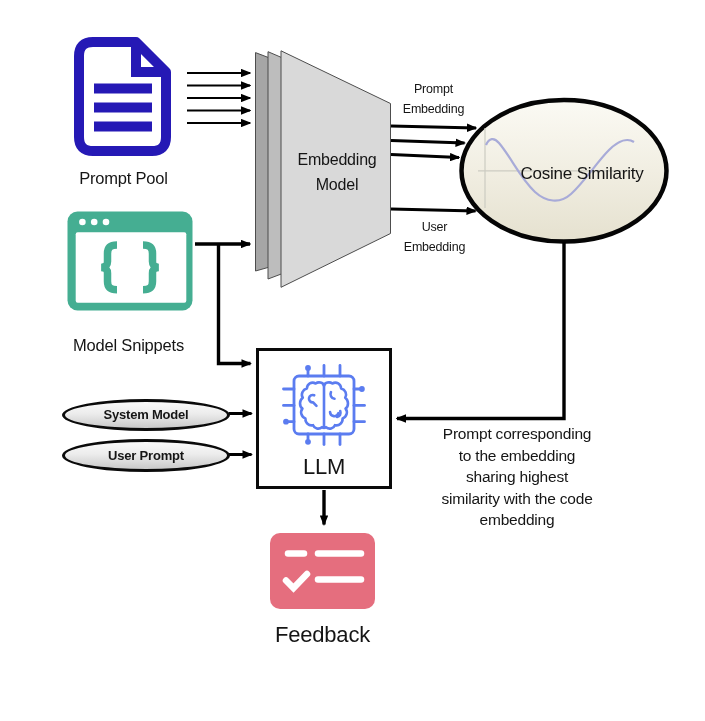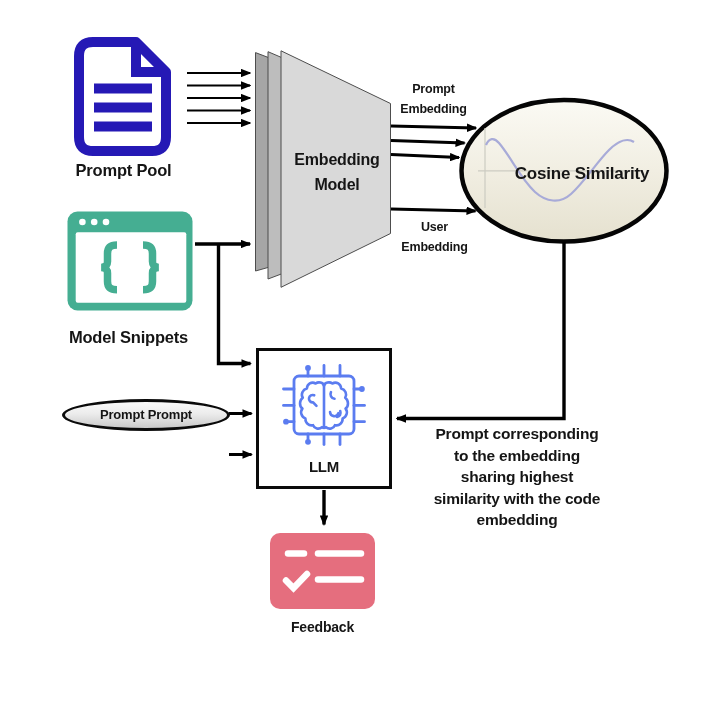--- a/index.html
+++ b/index.html
@@ -1,26 +1,26 @@
 <!DOCTYPE html>
 <html><head>
 <meta charset="utf-8">
 <style>
   html,body{margin:0;padding:0;background:#fff;}
   #stage{position:relative;width:705px;height:721px;background:#ffffff;overflow:hidden;
          font-family:"Liberation Sans",sans-serif;}
   #stage *{box-sizing:border-box;}
   .abs{position:absolute;}
-  .lbl{position:absolute;font-weight:700;color:#151515;text-align:center;
+  .lbl{position:absolute;font-weight:400;color:#151515;text-align:center;
        white-space:pre-line;letter-spacing:-0.2px;}
-  .lbl-node{font-size:16.5px;line-height:20px;}
+  .lbl-node{font-size:16.5px;line-height:20px;margin-top:8px;}
   .lbl-em{font-size:16px;line-height:24.5px;}
   .lbl-cos{font-size:17px;line-height:20px;}
   .lbl-edge{font-size:12.5px;line-height:19.5px;}
-  .lbl-llm{font-size:15px;line-height:20px;}
+  .lbl-llm{font-size:22px;line-height:20px;}
   .lbl-anno{font-size:15.5px;line-height:21.5px;}
   .pill{position:absolute;border:3px solid #0a0a0a;border-radius:50%;
         background:linear-gradient(180deg,#fafafa 0%,#ececec 45%,#c9c9c9 100%);
         display:flex;align-items:center;justify-content:center;
         font-weight:700;font-size:13px;color:#151515;letter-spacing:-0.2px;}
   #llm-box{position:absolute;left:256px;top:348px;width:136px;height:141px;
            border:3.5px solid #0a0a0a;background:#ffffff;}
 </style>
 </head>
 <body>
@@ -166,27 +166,30 @@
     <g fill="#5b7cf0">
       <circle cx="26" cy="6" r="2.9"></circle>
       <circle cx="26" cy="79.8" r="2.9"></circle>
       <circle cx="4" cy="59.7" r="2.9"></circle>
       <circle cx="79.9" cy="27" r="2.9"></circle>
     </g>
   </svg>
   <div class="lbl lbl-llm" style="left:256px;top:456.5px;width:136px">LLM</div>
 
   <div class="pill" style="left:62px;top:398.5px;width:168px;height:32px">
-    <span>Prompt Prompt</span>
+    <span>System Model</span>
+  </div>
+  <div class="pill" style="left:62px;top:439px;width:168px;height:33px">
+    <span>User Prompt</span>
   </div>
 
   <svg class="abs" style="left:270px;top:533px" width="105" height="76" viewBox="0 0 105 76">
     <rect x="0" y="0" width="105" height="76" rx="10" fill="#e56e7e"></rect>
     <g stroke="#ffffff" stroke-width="6.5" stroke-linecap="round" fill="none">
       <line x1="18" y1="20.5" x2="34" y2="20.5"></line>
       <line x1="48" y1="20.5" x2="91" y2="20.5"></line>
       <path d="M16,47.5 L23.5,55 L37,41"></path>
       <line x1="48" y1="46.5" x2="91" y2="46.5"></line>
     </g>
   </svg>
-  <div class="lbl lbl-node" style="left:242px;top:617px;width:161px;font-size:14px">Feedback</div>
+  <div class="lbl lbl-node" style="left:242px;top:617px;width:161px;font-size:22px">Feedback</div>
 
 </div>
 
 </body></html>

